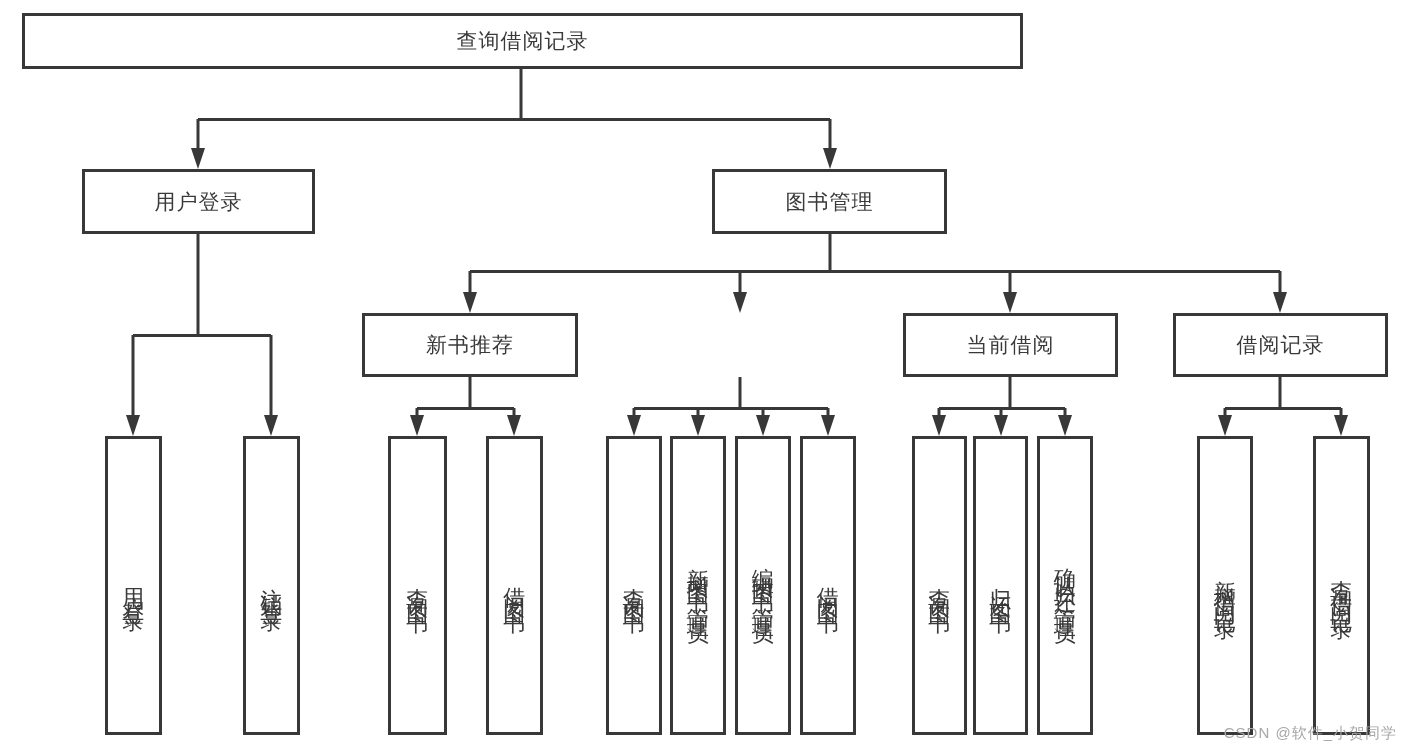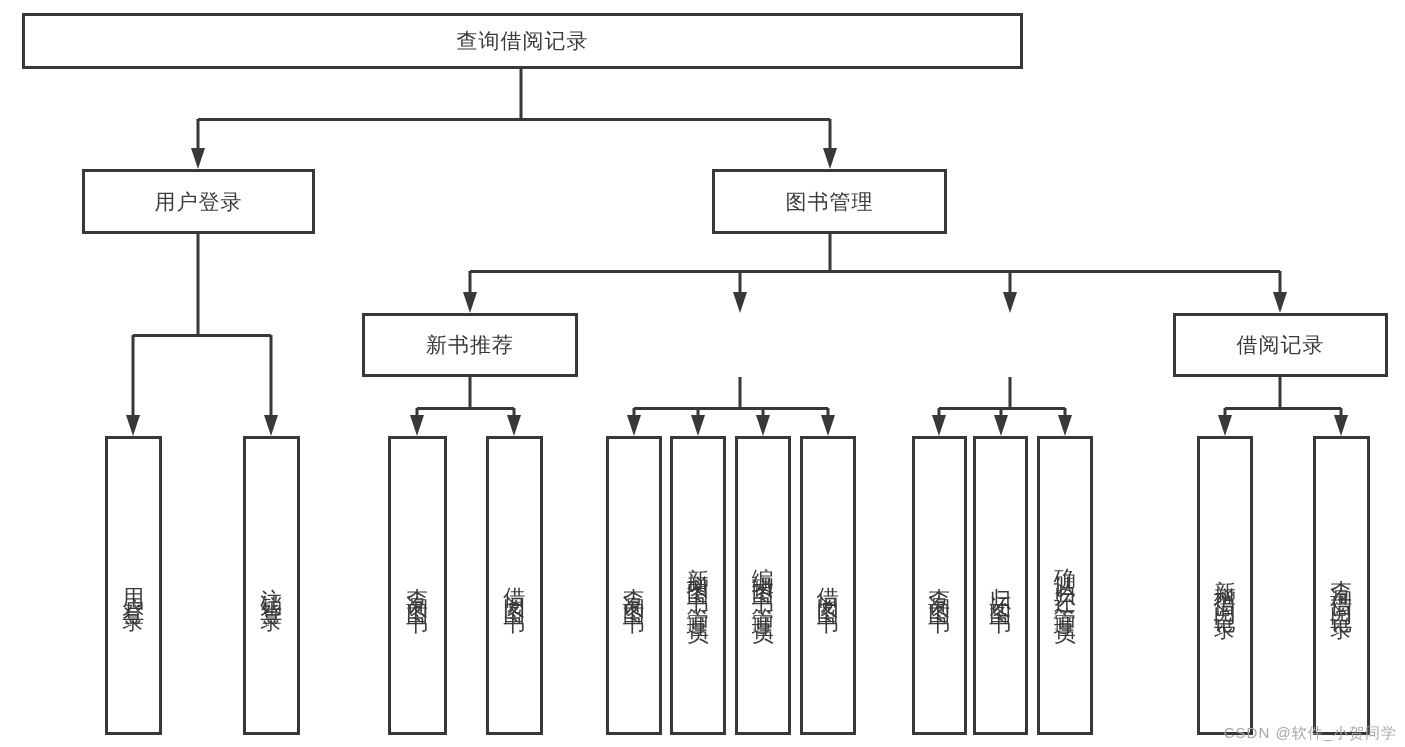--- a/index.html
+++ b/index.html
@@ -116,20 +116,23 @@
   <div class="box hbox lvl2" style="left:82px;width:233px;">
     <span>用户登录</span>
   </div>
   <div class="box hbox lvl2" style="left:712px;width:235px;">
     <span>图书管理</span>
   </div>
 
   <div class="box hbox lvl3" style="left:362px;width:216px;">
     <span>新书推荐</span>
   </div>
+  <div class="box hbox lvl3" style="left:903px;width:215px;">
+    <span>当前借阅</span>
+  </div>
   <div class="box hbox lvl3" style="left:1173px;width:215px;">
     <span>借阅记录</span>
   </div>
 
   <div class="box leaf" style="left:105px;width:57px;">
     <span class="vtext">用户登录</span>
   </div>
   <div class="box leaf" style="left:243px;width:57px;">
     <span class="vtext">注销登录</span>
   </div>

